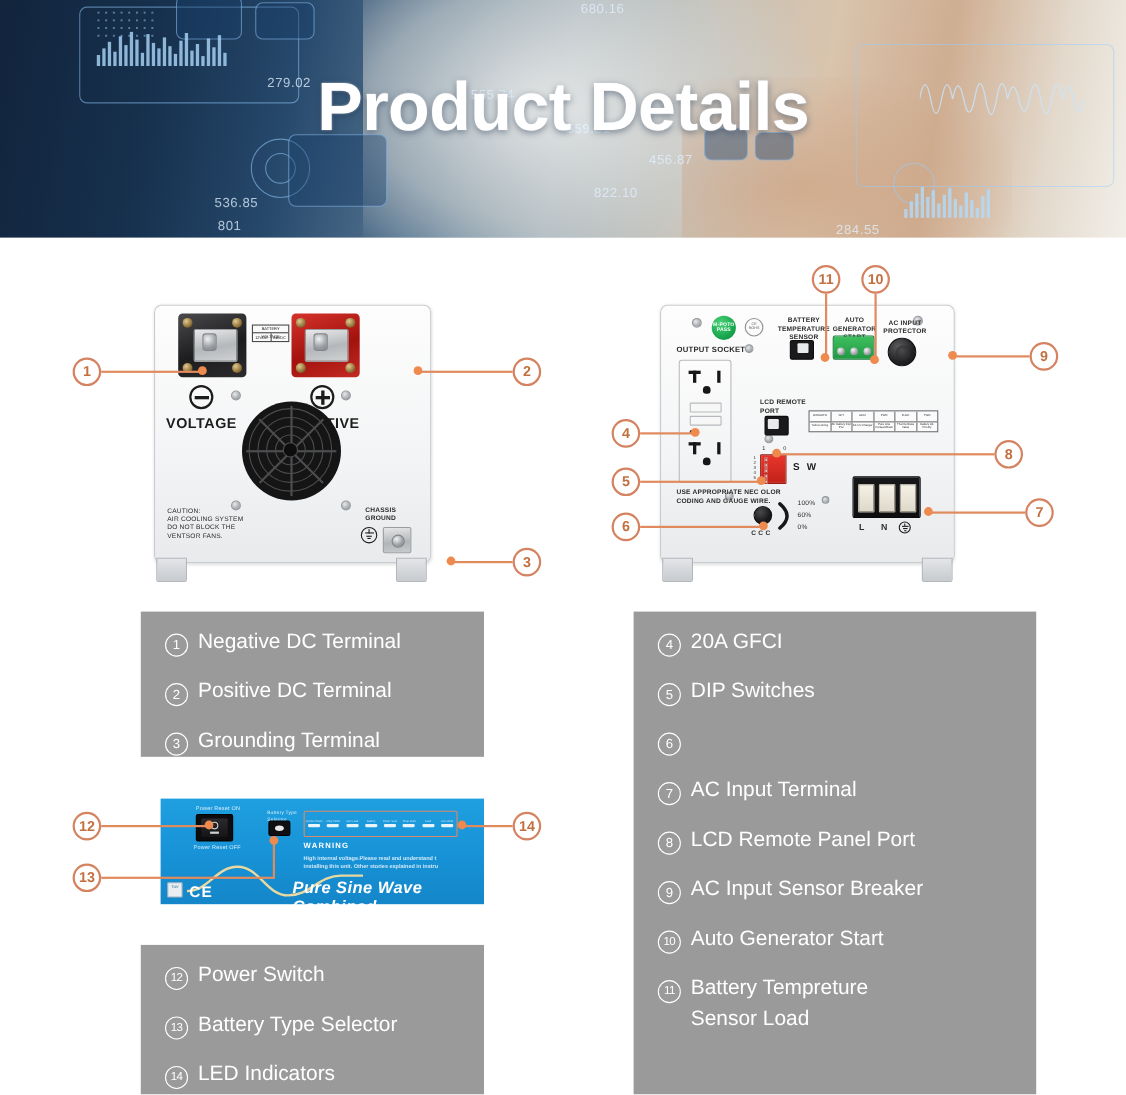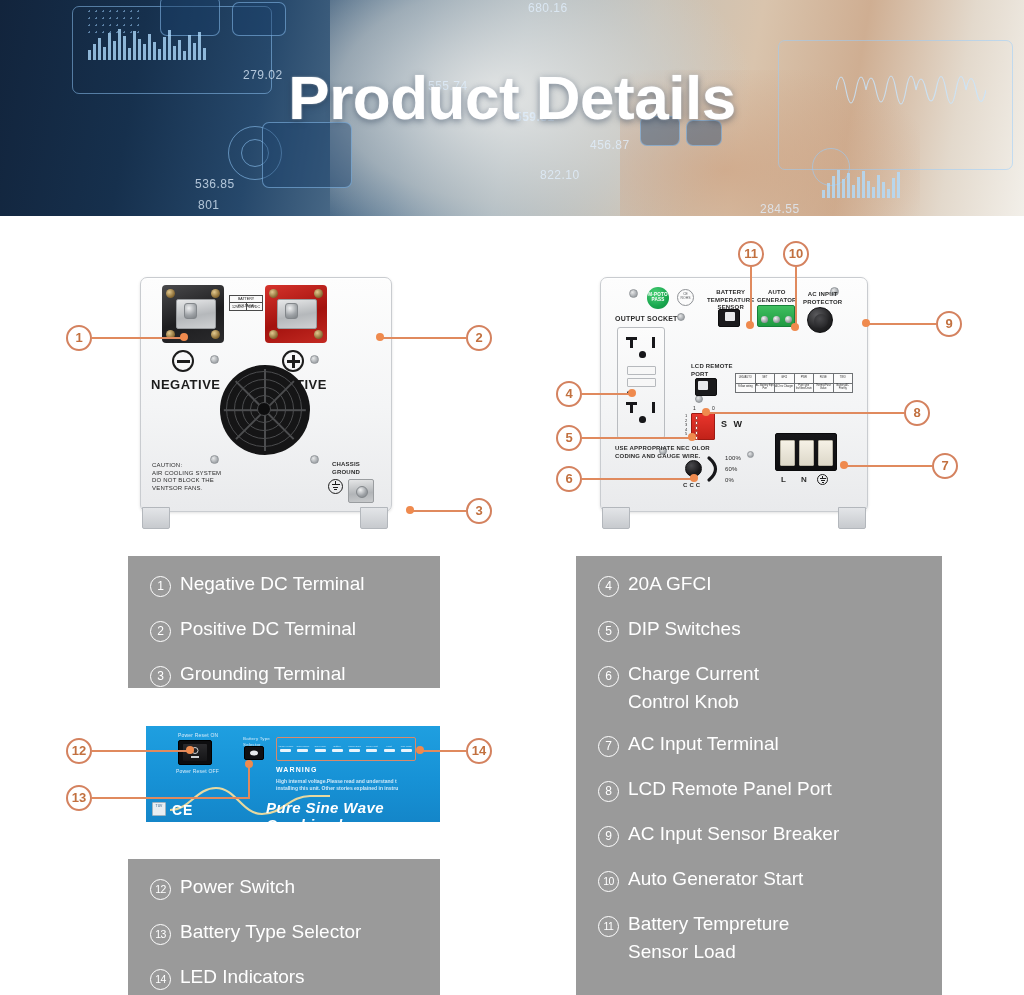--- a/index.html
+++ b/index.html
@@ -429,21 +429,21 @@
       </div>
     </div>
 
     <div class="sym" style="left:62px;top:95px;width:22px;height:22px;">
       <i style="left:3px;top:8px;width:13px;height:2.5px;"></i>
     </div>
     <div class="sym" style="left:172px;top:95px;width:22px;height:22px;">
       <i style="left:3px;top:8px;width:13px;height:2.5px;"></i>
       <i style="left:8px;top:3px;width:2.5px;height:13px;"></i>
     </div>
-    <div class="polarity-label" style="left:41px;top:122px;">NEGATIVE</div>
+    <div class="polarity-label" style="left:41px;top:122px;">VOLTAGE</div>
     <div class="polarity-label" style="left:153px;top:122px;">POSITIVE</div>
 
     <div class="fan" style="left:110px;top:110px;width:90px;height:90px;">
       <div class="fan-ring" style="left:6px;top:6px;width:76px;height:76px;"></div>
       <div class="fan-ring" style="left:14px;top:14px;width:60px;height:60px;"></div>
       <div class="fan-ring" style="left:22px;top:22px;width:44px;height:44px;"></div>
       <div class="fan-ring" style="left:30px;top:30px;width:28px;height:28px;"></div>
       <div class="fan-spoke" style="left:44px;top:4px;width:1.6px;height:82px;"></div>
       <div class="fan-spoke" style="left:44px;top:4px;width:1.6px;height:82px;transform:rotate(45deg);"></div>
       <div class="fan-spoke" style="left:44px;top:4px;width:1.6px;height:82px;transform:rotate(90deg);"></div>
@@ -744,24 +744,20 @@
     <div class="legend-item">
       <span class="legend-num">4</span>
       <span class="legend-text">20A GFCI</span>
     </div>
     <div class="legend-item">
       <span class="legend-num">5</span>
       <span class="legend-text">DIP Switches</span>
     </div>
     <div class="legend-item">
       <span class="legend-num">6</span>
-      <span class="legend-text">
-        <span>Charge Current</span>
-        <span class="ln2">Control Knob</span>
-      </span>
     </div>
     <div class="legend-item">
       <span class="legend-num">7</span>
       <span class="legend-text">AC Input Terminal</span>
     </div>
     <div class="legend-item">
       <span class="legend-num">8</span>
       <span class="legend-text">LCD Remote Panel Port</span>
     </div>
     <div class="legend-item">

